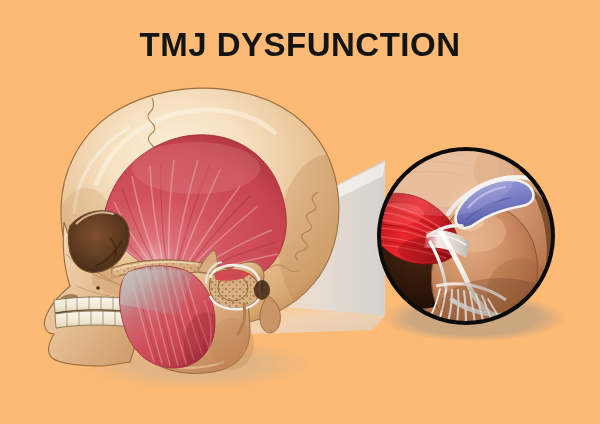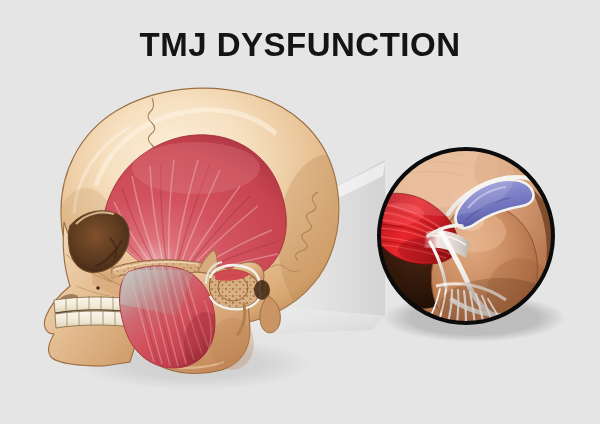--- a/index.html
+++ b/index.html
@@ -12,21 +12,21 @@
     height: 424px;
     position: relative;
     overflow: hidden;
     font-family: "Liberation Sans", sans-serif;
   }
   #illustration-root {
     position: absolute;
     left: 0; top: 0;
     width: 600px;
     height: 424px;
-    background: #e5e5e5;
+    background: #fdba74;
   }
   #page-title {
     position: absolute;
     left: 0;
     top: 26px;
     width: 600px;
     text-align: center;
     font-family: "Liberation Sans", sans-serif;
     font-weight: bold;
     font-size: 33px;

